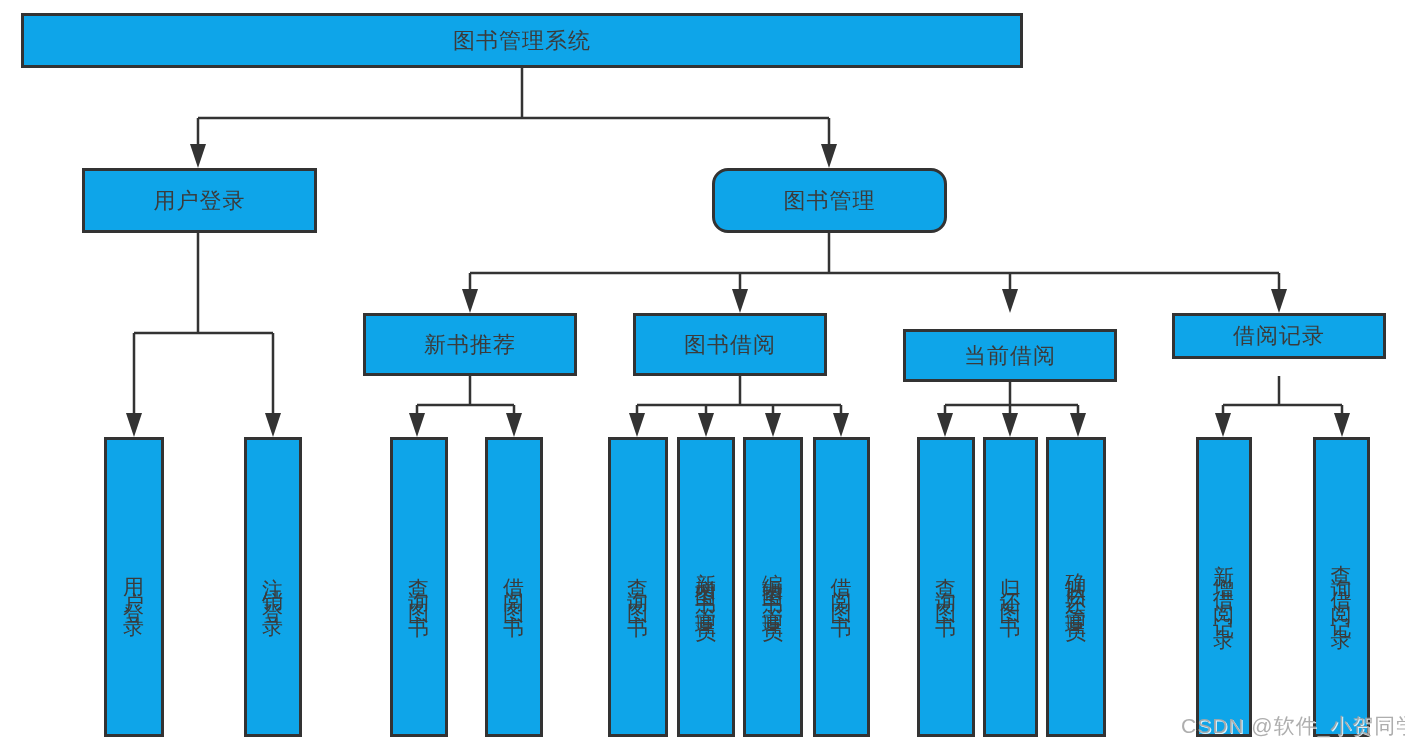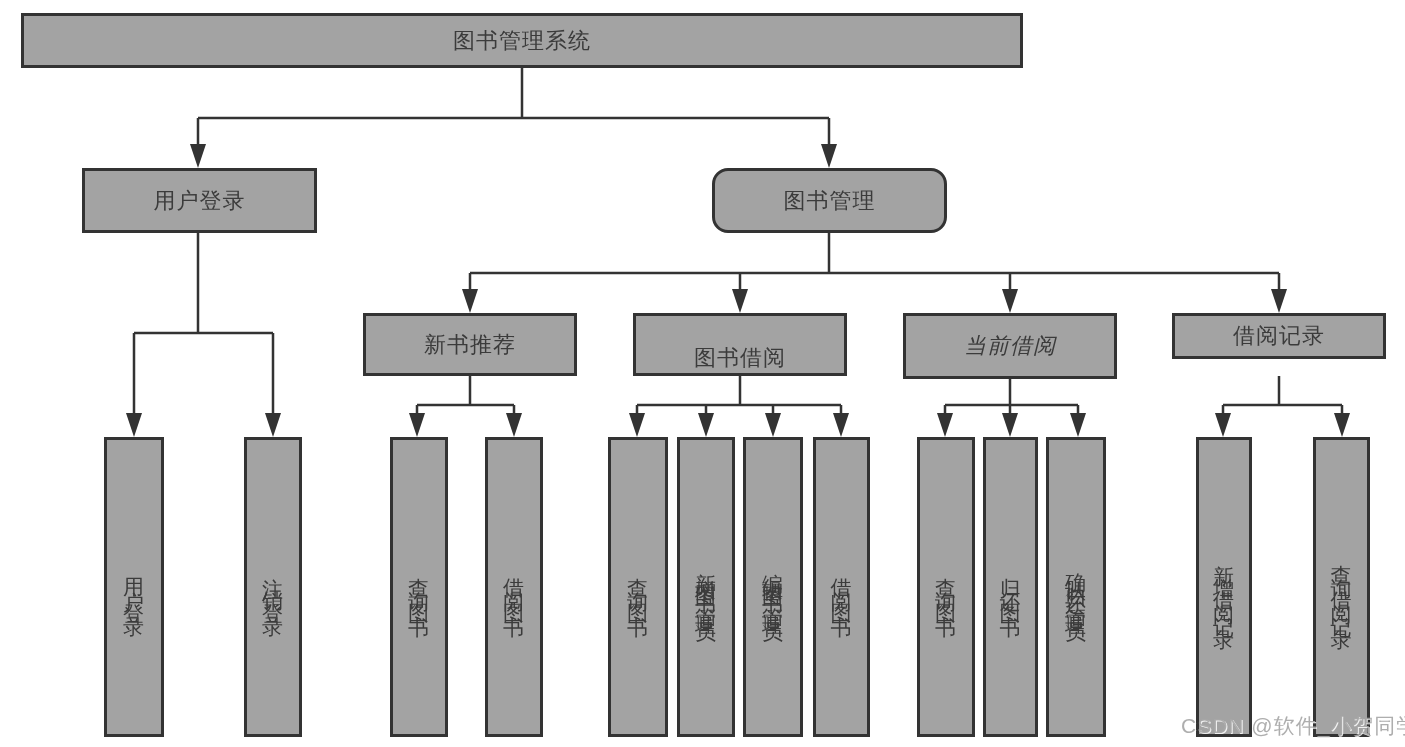--- a/index.html
+++ b/index.html
@@ -8,21 +8,21 @@
     width:1405px;height:747px;
     background:#ffffff;
     font-family:"Liberation Sans","DejaVu Sans",sans-serif;
     overflow:hidden;
   }
   #wires{position:absolute;left:0;top:0;width:1405px;height:747px;pointer-events:none;}
   .box{
     position:absolute;
     box-sizing:border-box;
     border:3px solid #333333;
-    background:#a3a3a3;
+    background:#0ea5e9;
     display:flex;
     align-items:center;
     justify-content:center;
     color:#3b3b3b;
     font-size:22px;
     letter-spacing:1px;
     z-index:2;
   }
   .leaf span{
     writing-mode:vertical-rl;
@@ -31,22 +31,22 @@
     letter-spacing:13px;
     line-height:1;
     white-space:nowrap;
   }
   .leaf.long span{letter-spacing:7px;}
   
   .n-root{left:21px;top:13px;width:1002px;height:55px;}
   .n-user-login{left:82px;top:168px;width:235px;height:65px;}
   .n-book-mgmt{left:712px;top:168px;width:235px;height:65px;border-radius:16px;}
   .n-new-book{left:363px;top:313px;width:214px;height:63px;}
-  .n-book-borrow{left:633px;top:313px;width:214px;height:63px;align-items:flex-end;}
-  .n-cur-borrow{left:903px;top:313px;width:214px;height:66px;font-style:italic;}
+  .n-book-borrow{left:633px;top:313px;width:194px;height:63px;}
+  .n-cur-borrow{left:903px;top:329px;width:214px;height:53px;}
   .n-borrow-rec{left:1172px;top:313px;width:214px;height:46px;}
   .leaf{top:437px;height:300px;}
   .l-login{left:104px;width:60px;}
   .l-logout{left:244px;width:58px;}
   .l-nb-query{left:390px;width:58px;}
   .l-nb-borrow{left:485px;width:58px;}
   .l-bb-query{left:608px;width:60px;}
   .l-bb-add{left:677px;width:58px;}
   .l-bb-edit{left:743px;width:60px;}
   .l-bb-borrow{left:813px;width:57px;}

